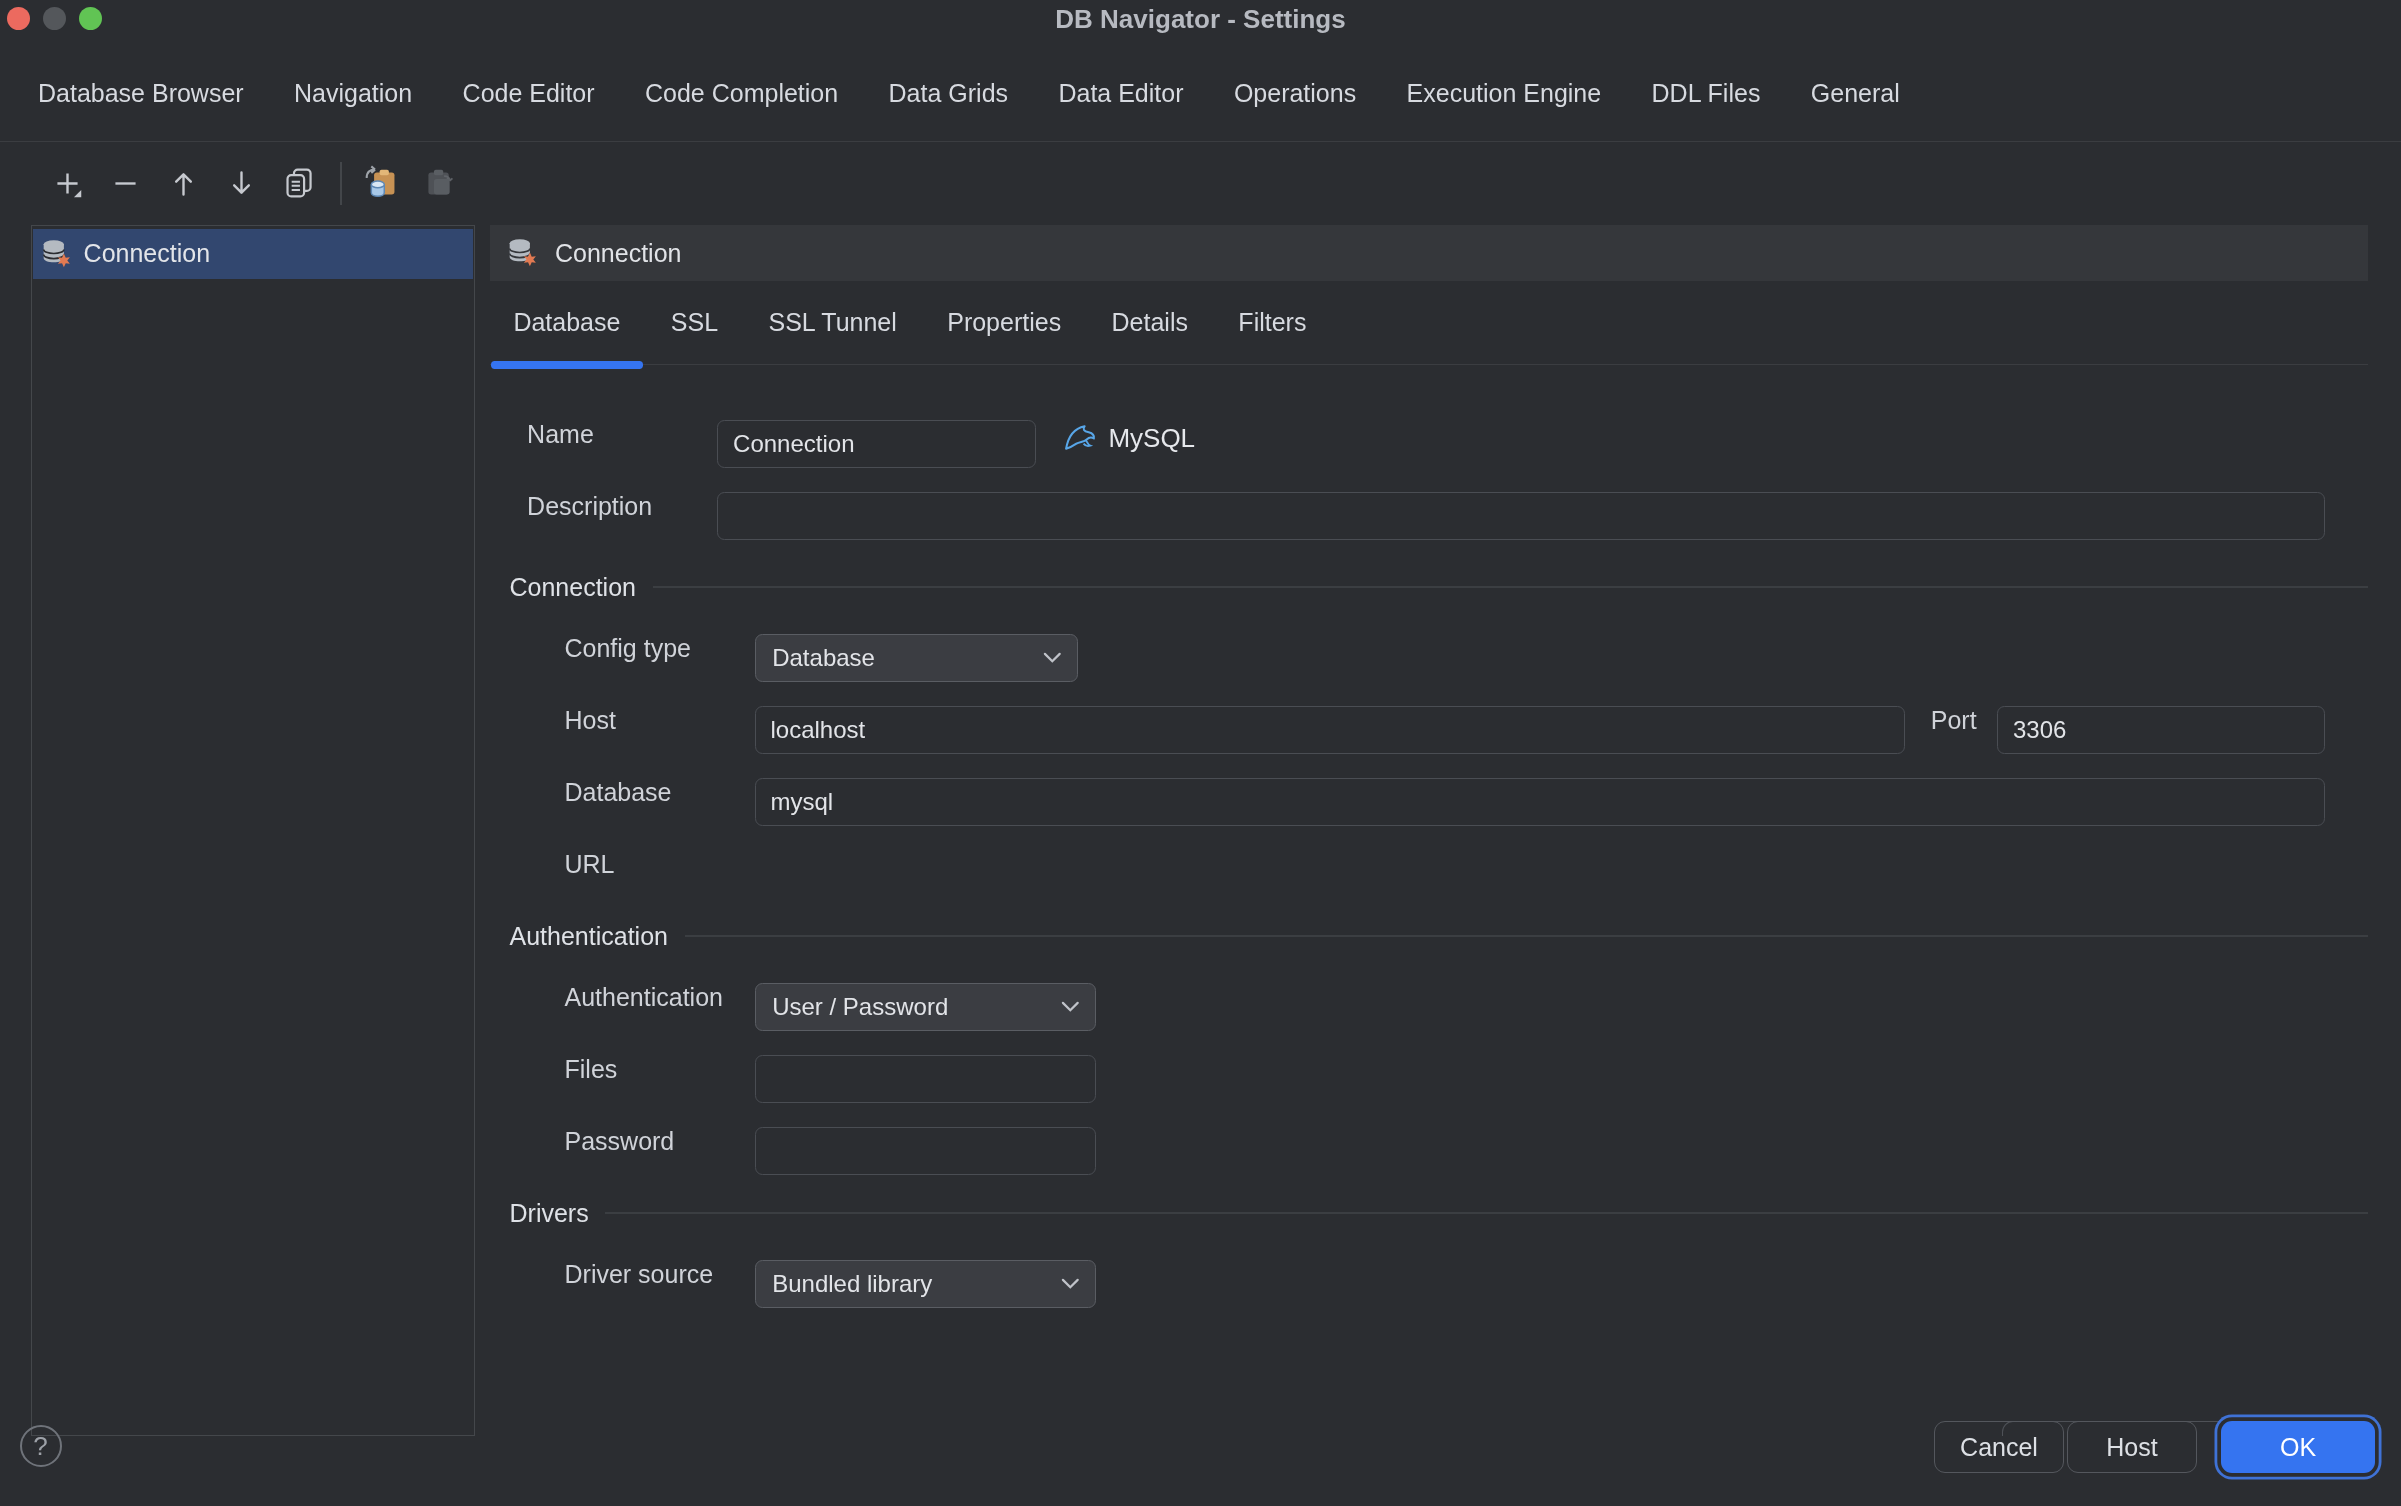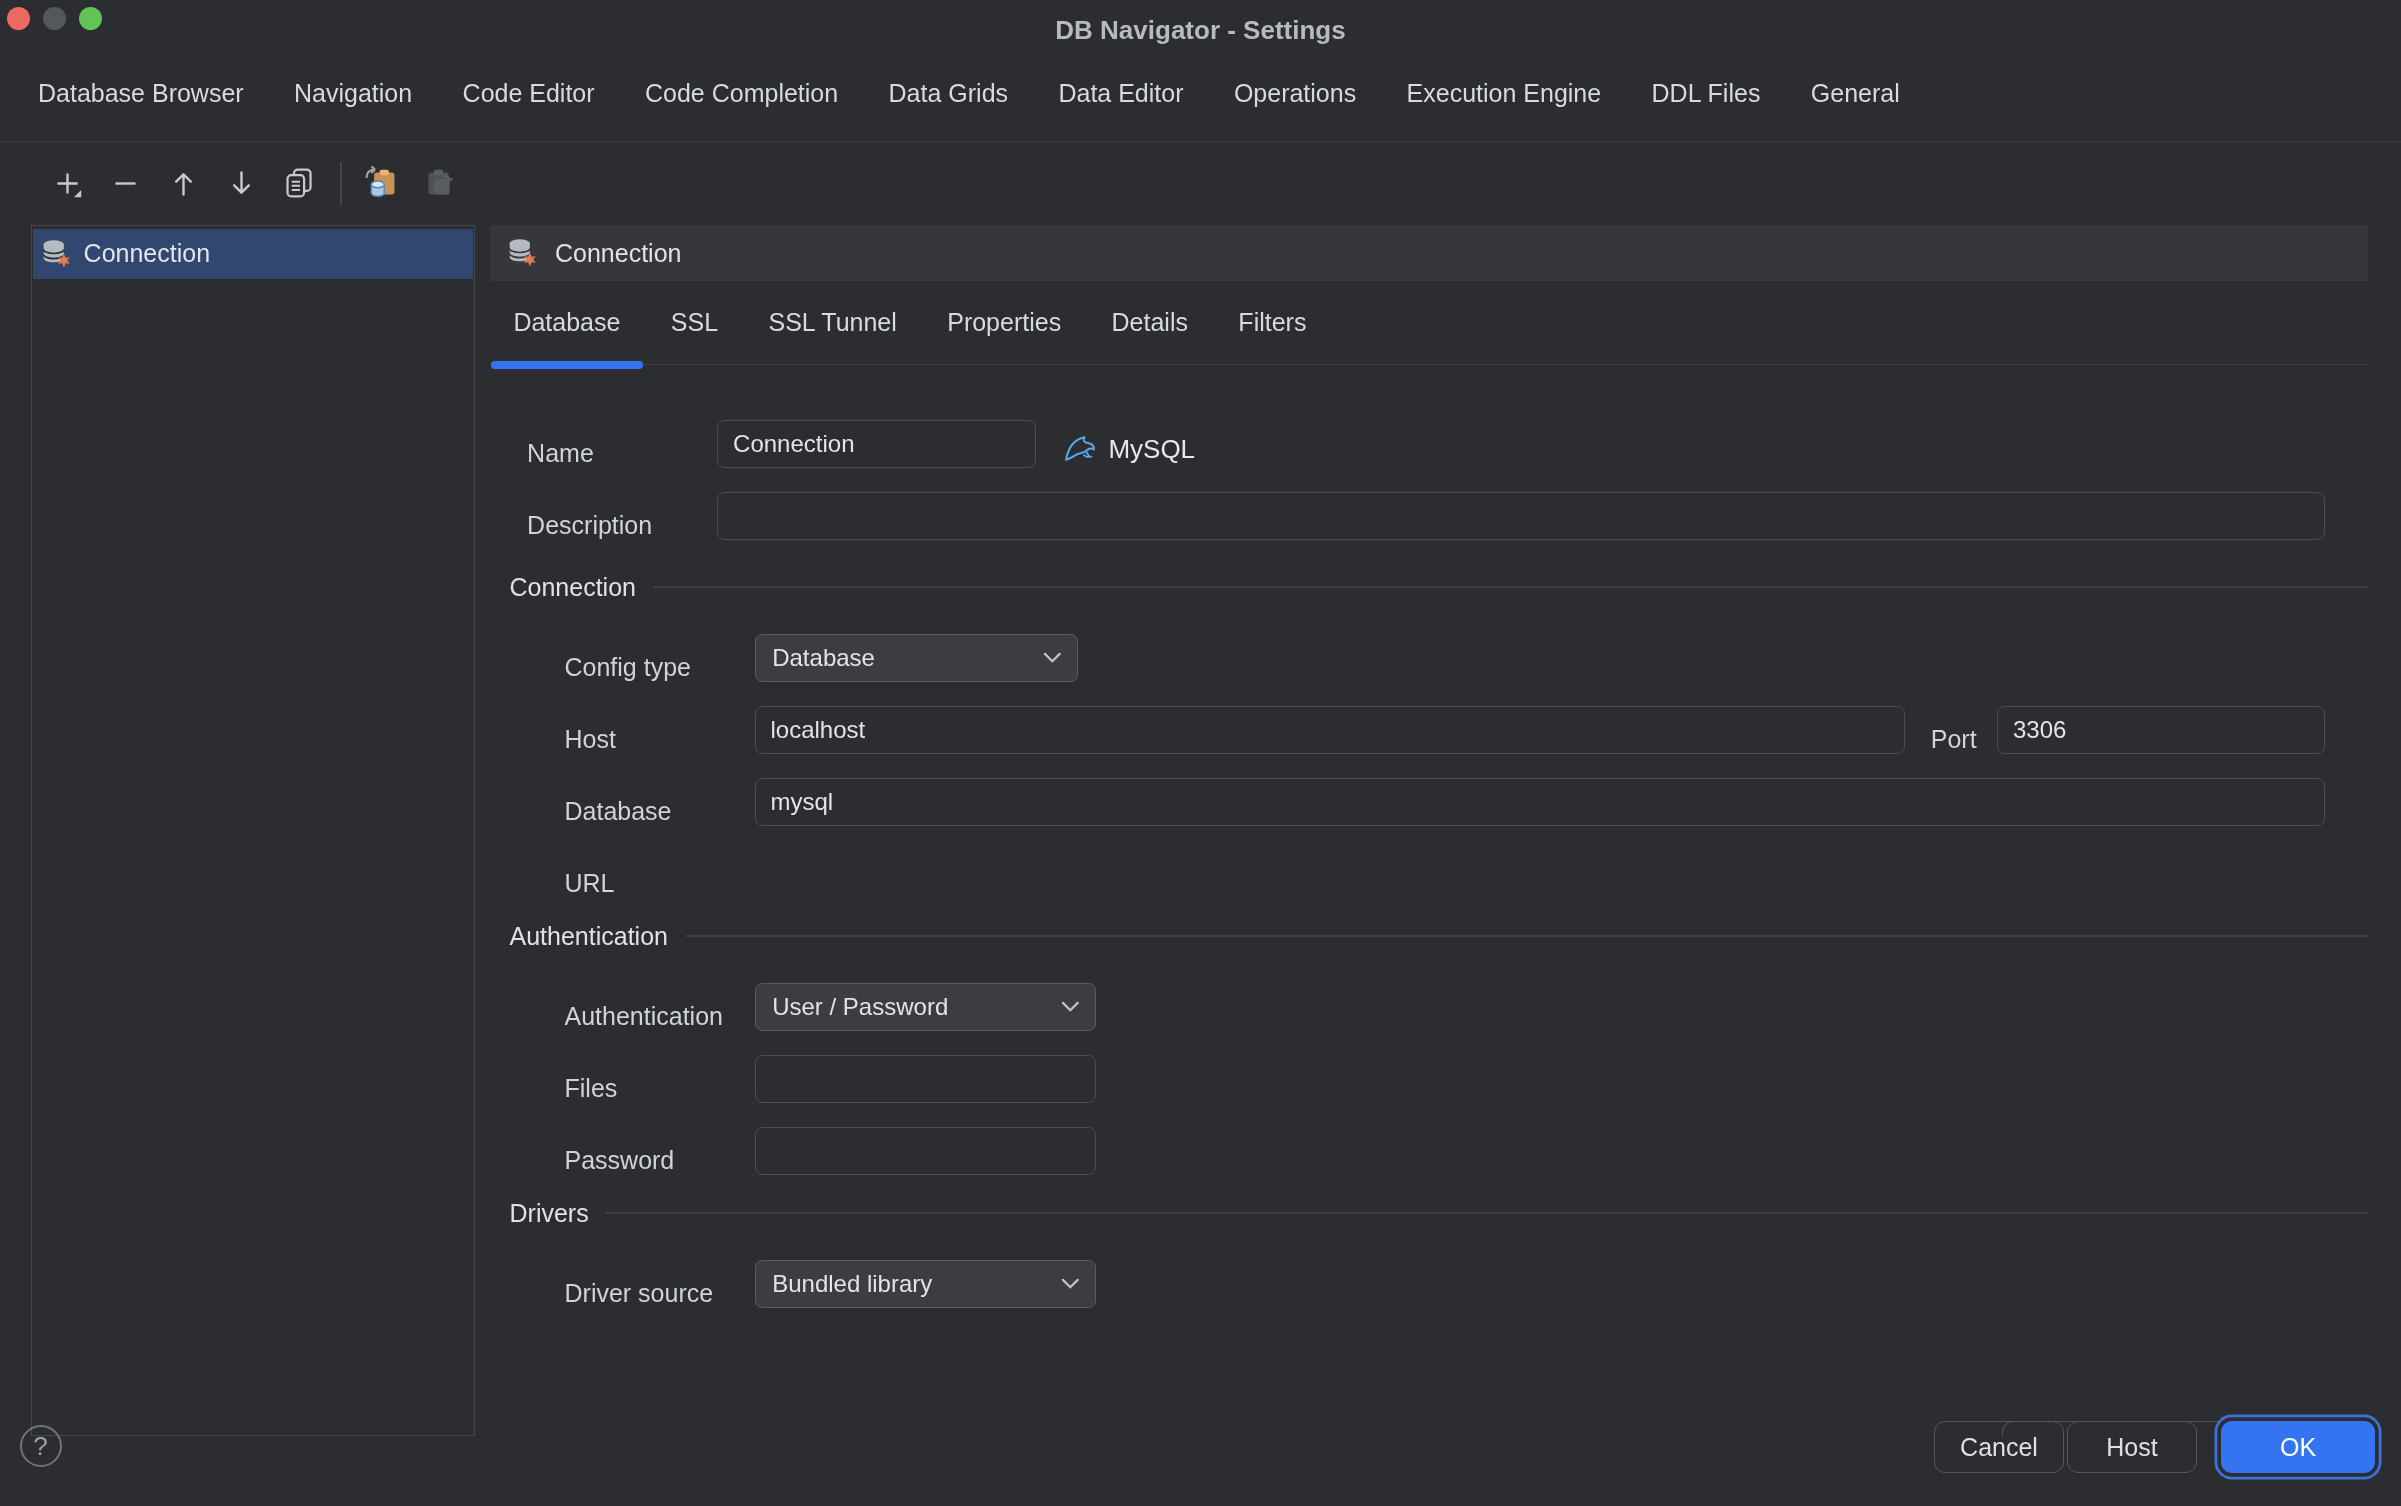--- a/index.html
+++ b/index.html
@@ -9,21 +9,21 @@
     background:#2b2d31; overflow:hidden;
     font-family:"Liberation Sans", sans-serif;
     color:#dfe1e5; -webkit-font-smoothing:antialiased;
   }
   
   .titlebar { position:absolute; top:0; left:0; right:0; height:45px; }
   .tl { position:absolute; top:6.5px; width:23px; height:23px; border-radius:50%; }
   .tl.close { left:7.4px;  background:#ec6a5f; }
   .tl.min   { left:43px; background:#54575b; }
   .tl.zoom  { left:79px; background:#61c454; }
-  .win-title { position:absolute; left:0; right:0; top:15px; text-align:center;
+  .win-title { position:absolute; left:0; right:0; top:4px; text-align:center;
     font-size:26px; font-weight:bold; color:#b7bac1; }
   
   .main-tabs { position:absolute; top:45px; left:0; right:0; height:97px;
     border-bottom:1.9px solid #3b3d41; display:flex; align-items:center;
     padding-left:23px; column-gap:20.4px; }
   .mtab { position:relative; height:100%; display:flex; align-items:center;
     padding:0 15px; font-size:25px; color:#d7dae0; cursor:default; }
   .mtab.active::after { content:""; position:absolute; left:0; right:0; bottom:-4.6px;
     height:7.4px; border-radius:3.7px; background:#3574f0; }
   
@@ -45,21 +45,21 @@
   .inner-tabs { position:absolute; left:490px; right:33px; top:281px; height:84px;
     border-bottom:1.9px solid #3b3d41; display:flex; align-items:center;
     padding-left:8.4px; column-gap:20.4px; }
   .itab { position:relative; height:100%; display:flex; align-items:center;
     padding:0 15px; font-size:25px; color:#d7dae0; }
   .itab.active::after { content:""; position:absolute; left:-7.4px; right:-7.4px; bottom:-4.6px;
     height:7.4px; border-radius:3.7px; background:#3574f0; }
   
   .form { position:absolute; left:490px; right:33px; top:367px; bottom:71px;
     overflow:hidden; padding:53px 43px 0 19.5px; }
-  .frow { display:flex; align-items:flex-end; height:48px; margin-bottom:24px; }
+  .frow { display:flex; align-items:flex-start; height:48px; margin-bottom:24px; }
   .frow.lvl1 { margin-left:17.6px; }
   .frow.lvl2 { margin-left:55px; }
   .flabel { width:190px; flex-shrink:0; font-size:25px; color:#d0d3d9; }
   .field { height:48px; border:1.4px solid #4a4d53; border-radius:7.4px;
     background:transparent; color:#e2e4e8; font-size:24px;
     font-family:"Liberation Sans", sans-serif; padding:0 15px; outline:none; }
   .grow { flex:1 1 auto; }
   .dropdown { height:48px; border:1.4px solid #5a5d63; border-radius:7.4px;
     background:#3b3d42; display:flex; align-items:center; justify-content:space-between;
     padding:0 15px 0 16.7px; font-size:24px; color:#e2e4e8; }

